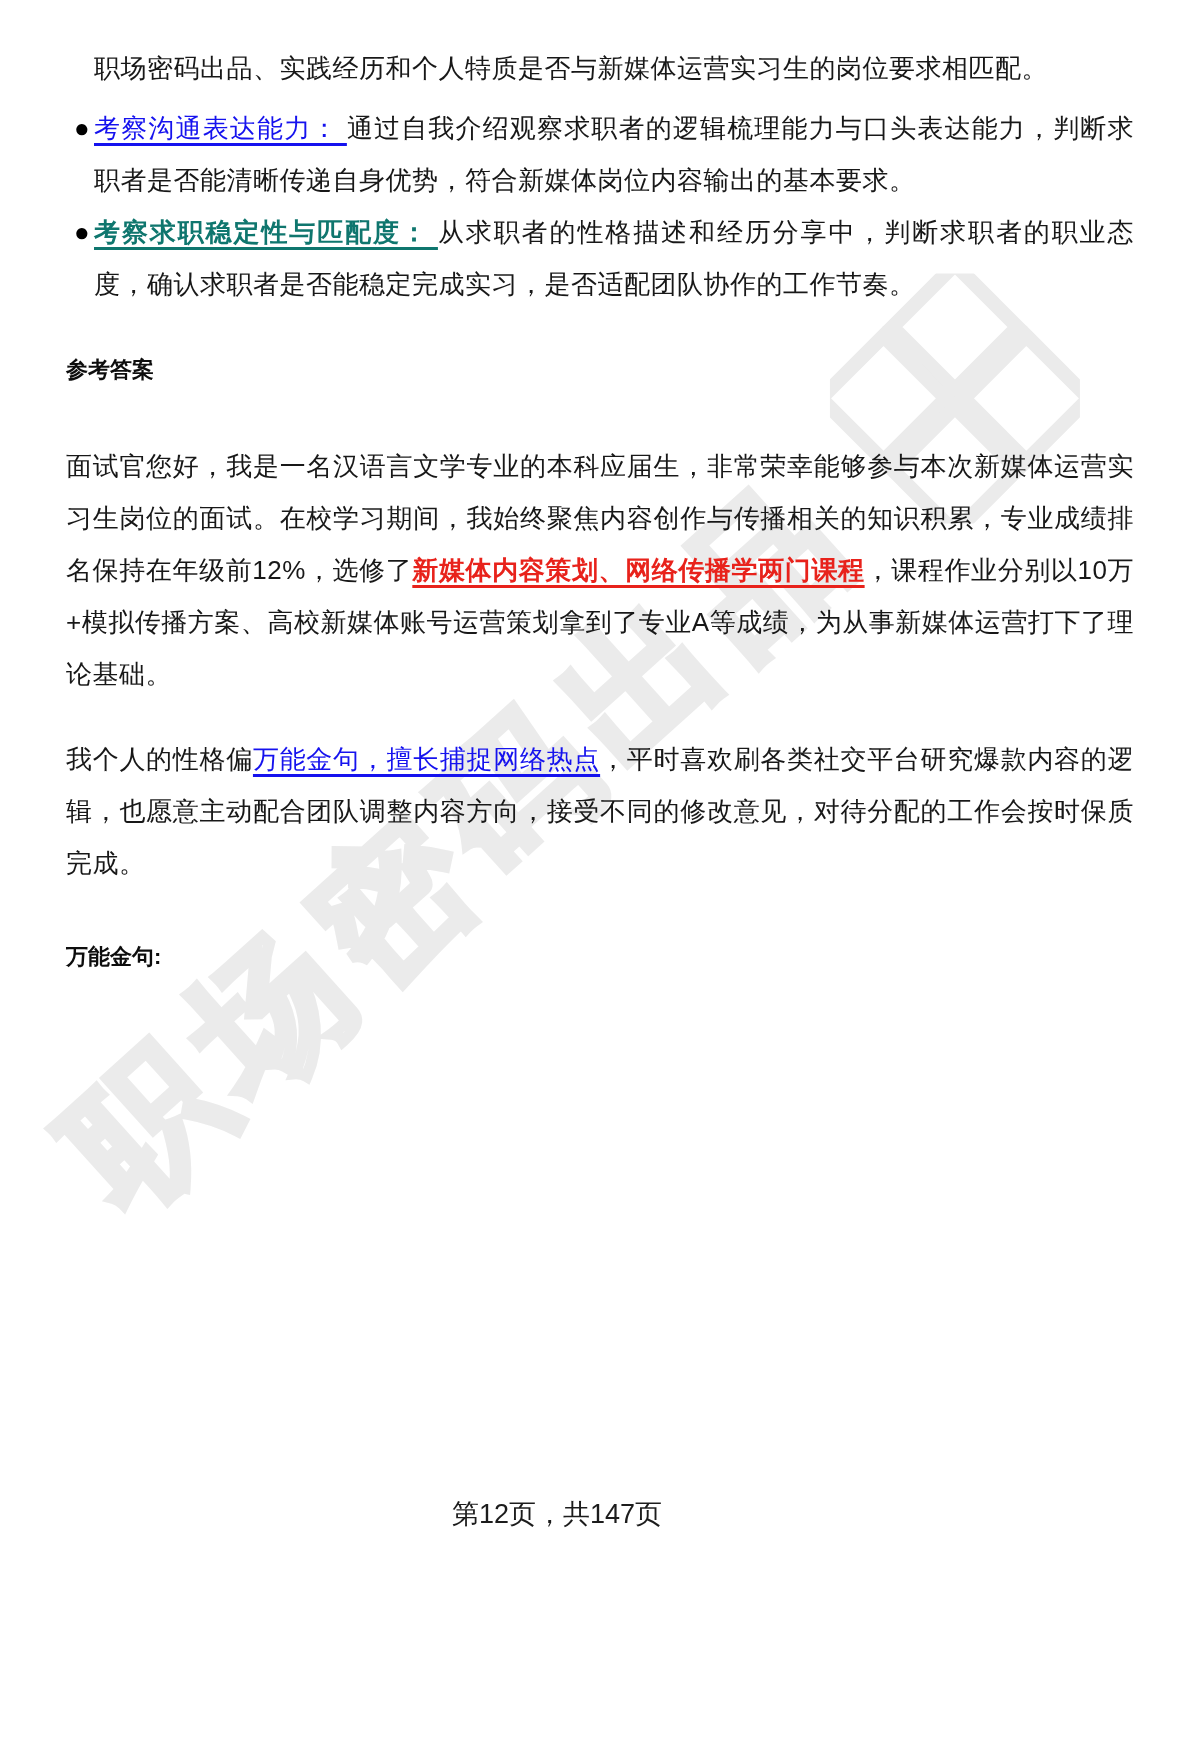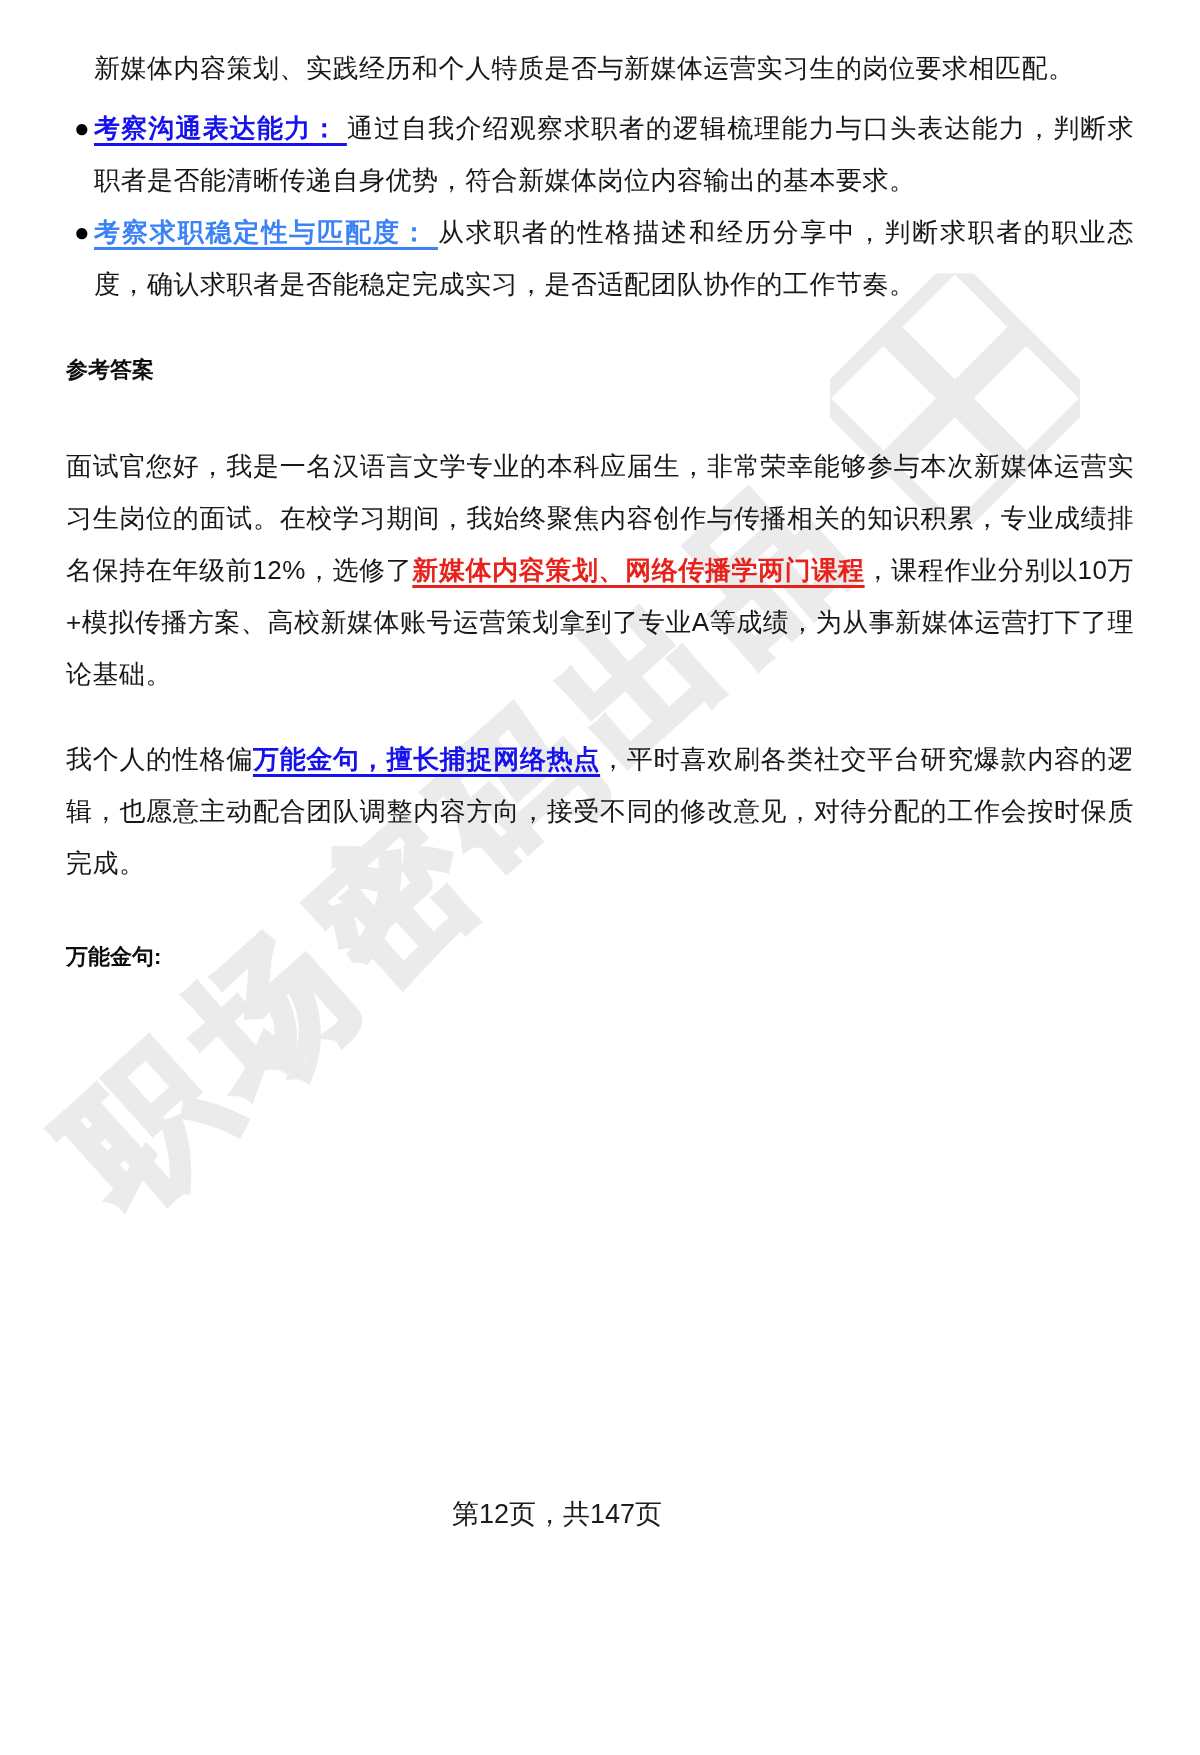--- a/index.html
+++ b/index.html
@@ -65,22 +65,22 @@
     font-size: 22px;
     font-weight: 700;
     color: #0d0d0d;
     line-height: 40px;
     margin: 40px 0 50px 0;
   }
   .heading.golden { margin: 48px 0 0 0; }
   .para { margin: 0 0 33px 0; }
   .run-plain { color: #181818; }
   .run-red   { color: #e8221b; font-weight: 700; text-decoration: underline; text-decoration-thickness: 3px; text-underline-offset: 6px; }
-  .run-blue  { color: #1512ee; font-weight: 700; text-decoration: underline; text-decoration-thickness: 3px; text-underline-offset: 6px; }
-  .run-green { color: #3b82f6; font-weight: 700; text-decoration: underline; text-decoration-thickness: 3px; text-underline-offset: 6px; }
+  .run-blue  { color: #1512ee; font-weight: 400; text-decoration: underline; text-decoration-thickness: 3px; text-underline-offset: 6px; }
+  .run-green { color: #0f766e; font-weight: 700; text-decoration: underline; text-decoration-thickness: 3px; text-underline-offset: 6px; }
   
   .footer {
     position: absolute;
     top: 1496px;
     left: 0;
     width: 1114px;
     text-align: center;
     font-size: 27px;
     color: #1c1c1c;
     z-index: 1;
@@ -97,21 +97,21 @@
       <path d="M60 70 L130 140 L60 210 L-10 140 Z"></path>
       <path d="M220 70 L290 140 L220 210 L150 140 Z"></path>
       <path d="M140 150 L210 220 L140 290 L70 220 Z"></path>
     </g>
   </svg>
 </div>
 
 <div class="page">
   <div class="content">
 
-    <div class="doc-text bullet-cont"><span class="run-plain">新媒体内容策划、实践经历和个人特质是否与新媒体运营实习生的岗位要求相匹配。</span></div>
+    <div class="doc-text bullet-cont"><span class="run-plain">职场密码出品、实践经历和个人特质是否与新媒体运营实习生的岗位要求相匹配。</span></div>
 
     <ul class="list">
       <li class="list-item">
         <span class="bullet-dot">●</span>
         <div class="doc-text"><span class="run-blue">考察沟通表达能力： </span><span class="run-plain">通过自我介绍观察求职者的逻辑梳理能力与口头表达能力，判断求职者是否能清晰传递自身优势，符合新媒体岗位内容输出的基本要求。</span></div>
       </li>
       <li class="list-item">
         <span class="bullet-dot">●</span>
         <div class="doc-text"><span class="run-green">考察求职稳定性与匹配度： </span><span class="run-plain">从求职者的性格描述和经历分享中，判断求职者的职业态度，确认求职者是否能稳定完成实习，是否适配团队协作的工作节奏。</span></div>
       </li>

